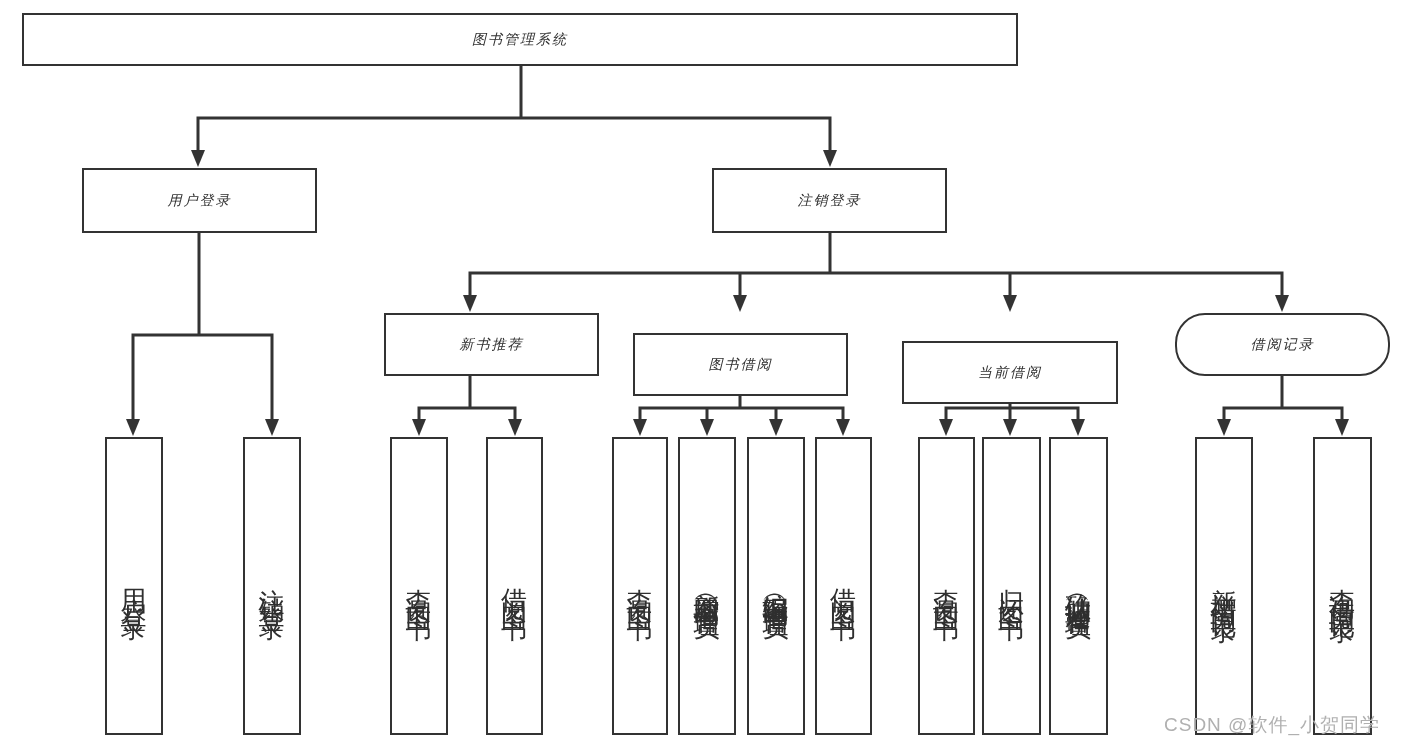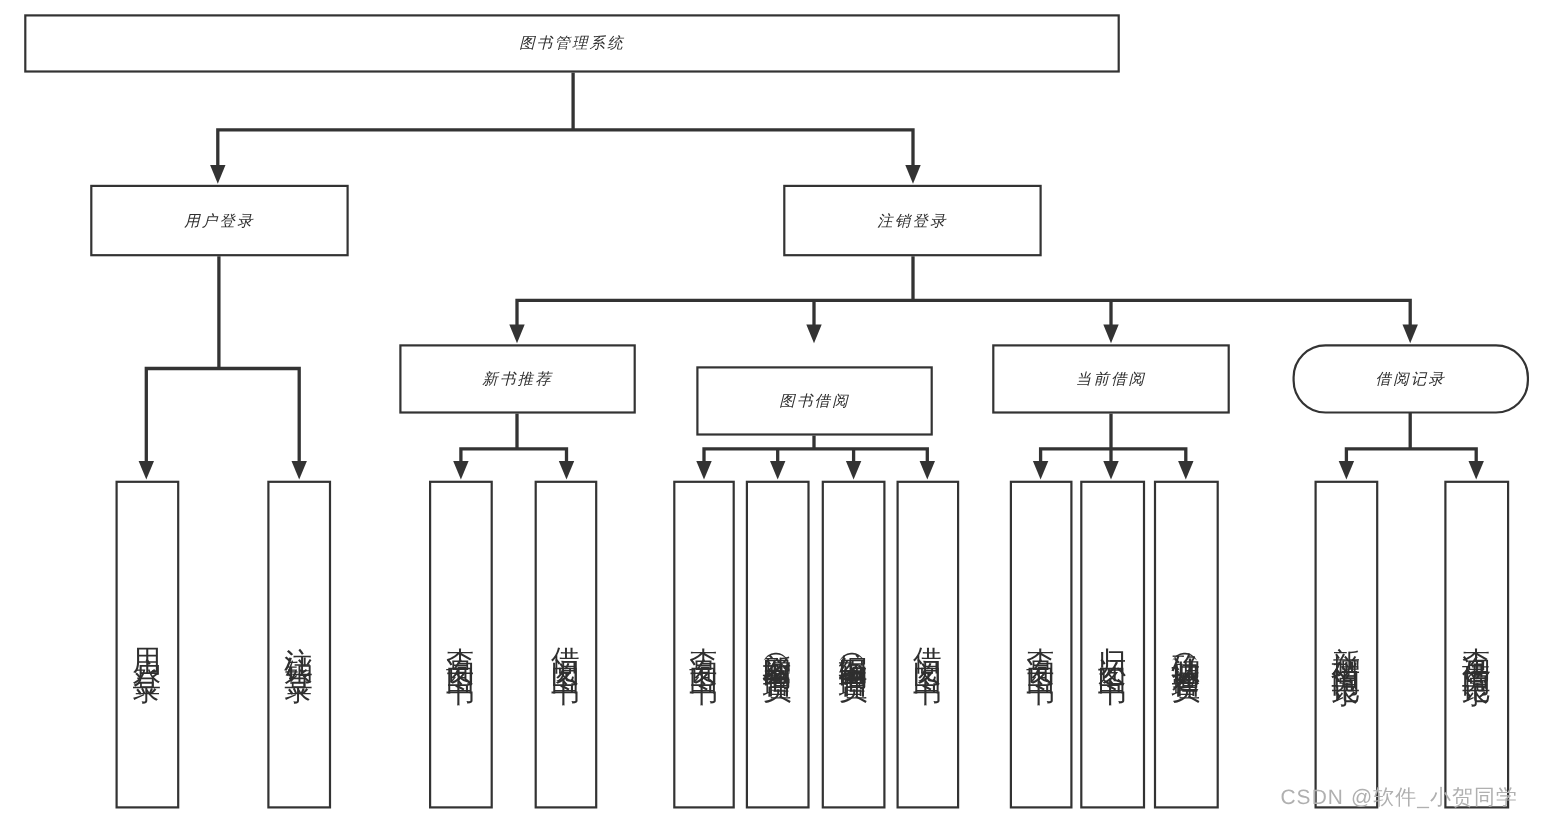--- a/index.html
+++ b/index.html
@@ -26,23 +26,23 @@
     box-sizing:border-box;
     border:2px solid var(--box_border);
     background:var(--background);
     display:flex;align-items:center;justify-content:center;
   }
   .hlabel{font-size:14px;letter-spacing:2px;white-space:nowrap;font-style:italic;}
   .root{left:22px;top:13px;width:996px;height:53px;}
   .n-login{left:82px;top:168px;width:235px;height:65px;}
   .n-mgmt{left:712px;top:168px;width:235px;height:65px;}
   .lvl3{top:313px;height:63px;}
-  .n-recommend{left:363px;width:215px;}
+  .n-recommend{left:384px;width:215px;}
   .n-borrow{left:633px;width:215px;margin-top:20px;}
-  .n-current{left:902px;width:216px;}
+  .n-current{left:902px;width:216px;margin-top:28px;}
   .n-records{left:1175px;width:215px;border-radius:30px;}
   .leaf{top:437px;height:298px;}
   .vtext{
     writing-mode:vertical-rl;
     text-orientation:mixed;
     font-size:26px;
     line-height:1;
     white-space:nowrap;
   }
   .ls-4{letter-spacing:9px;}

